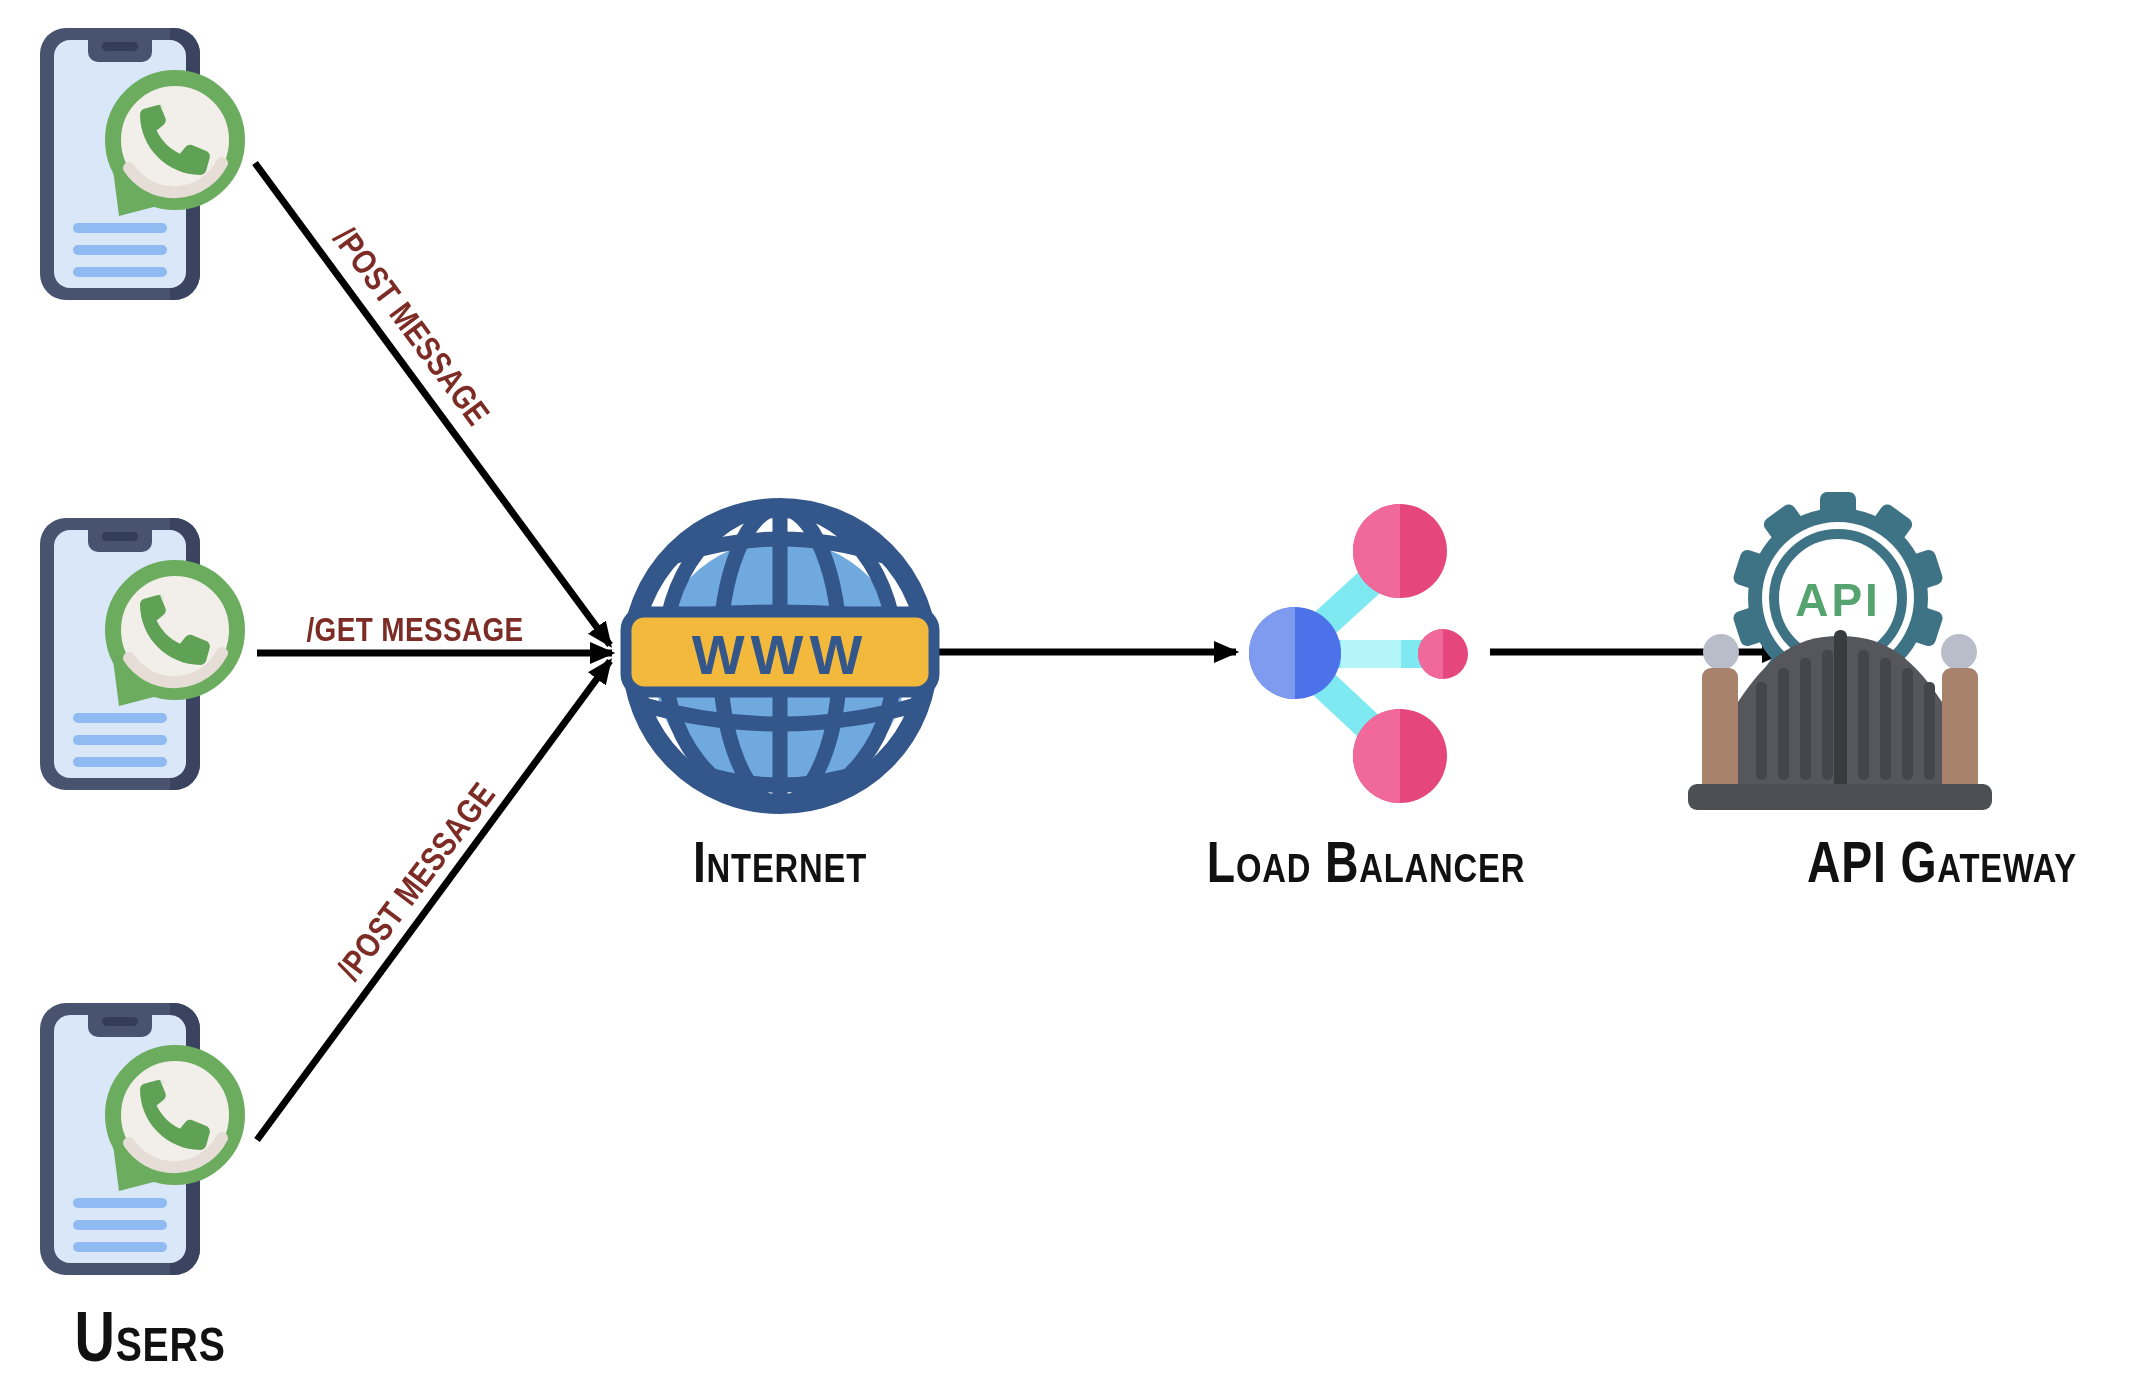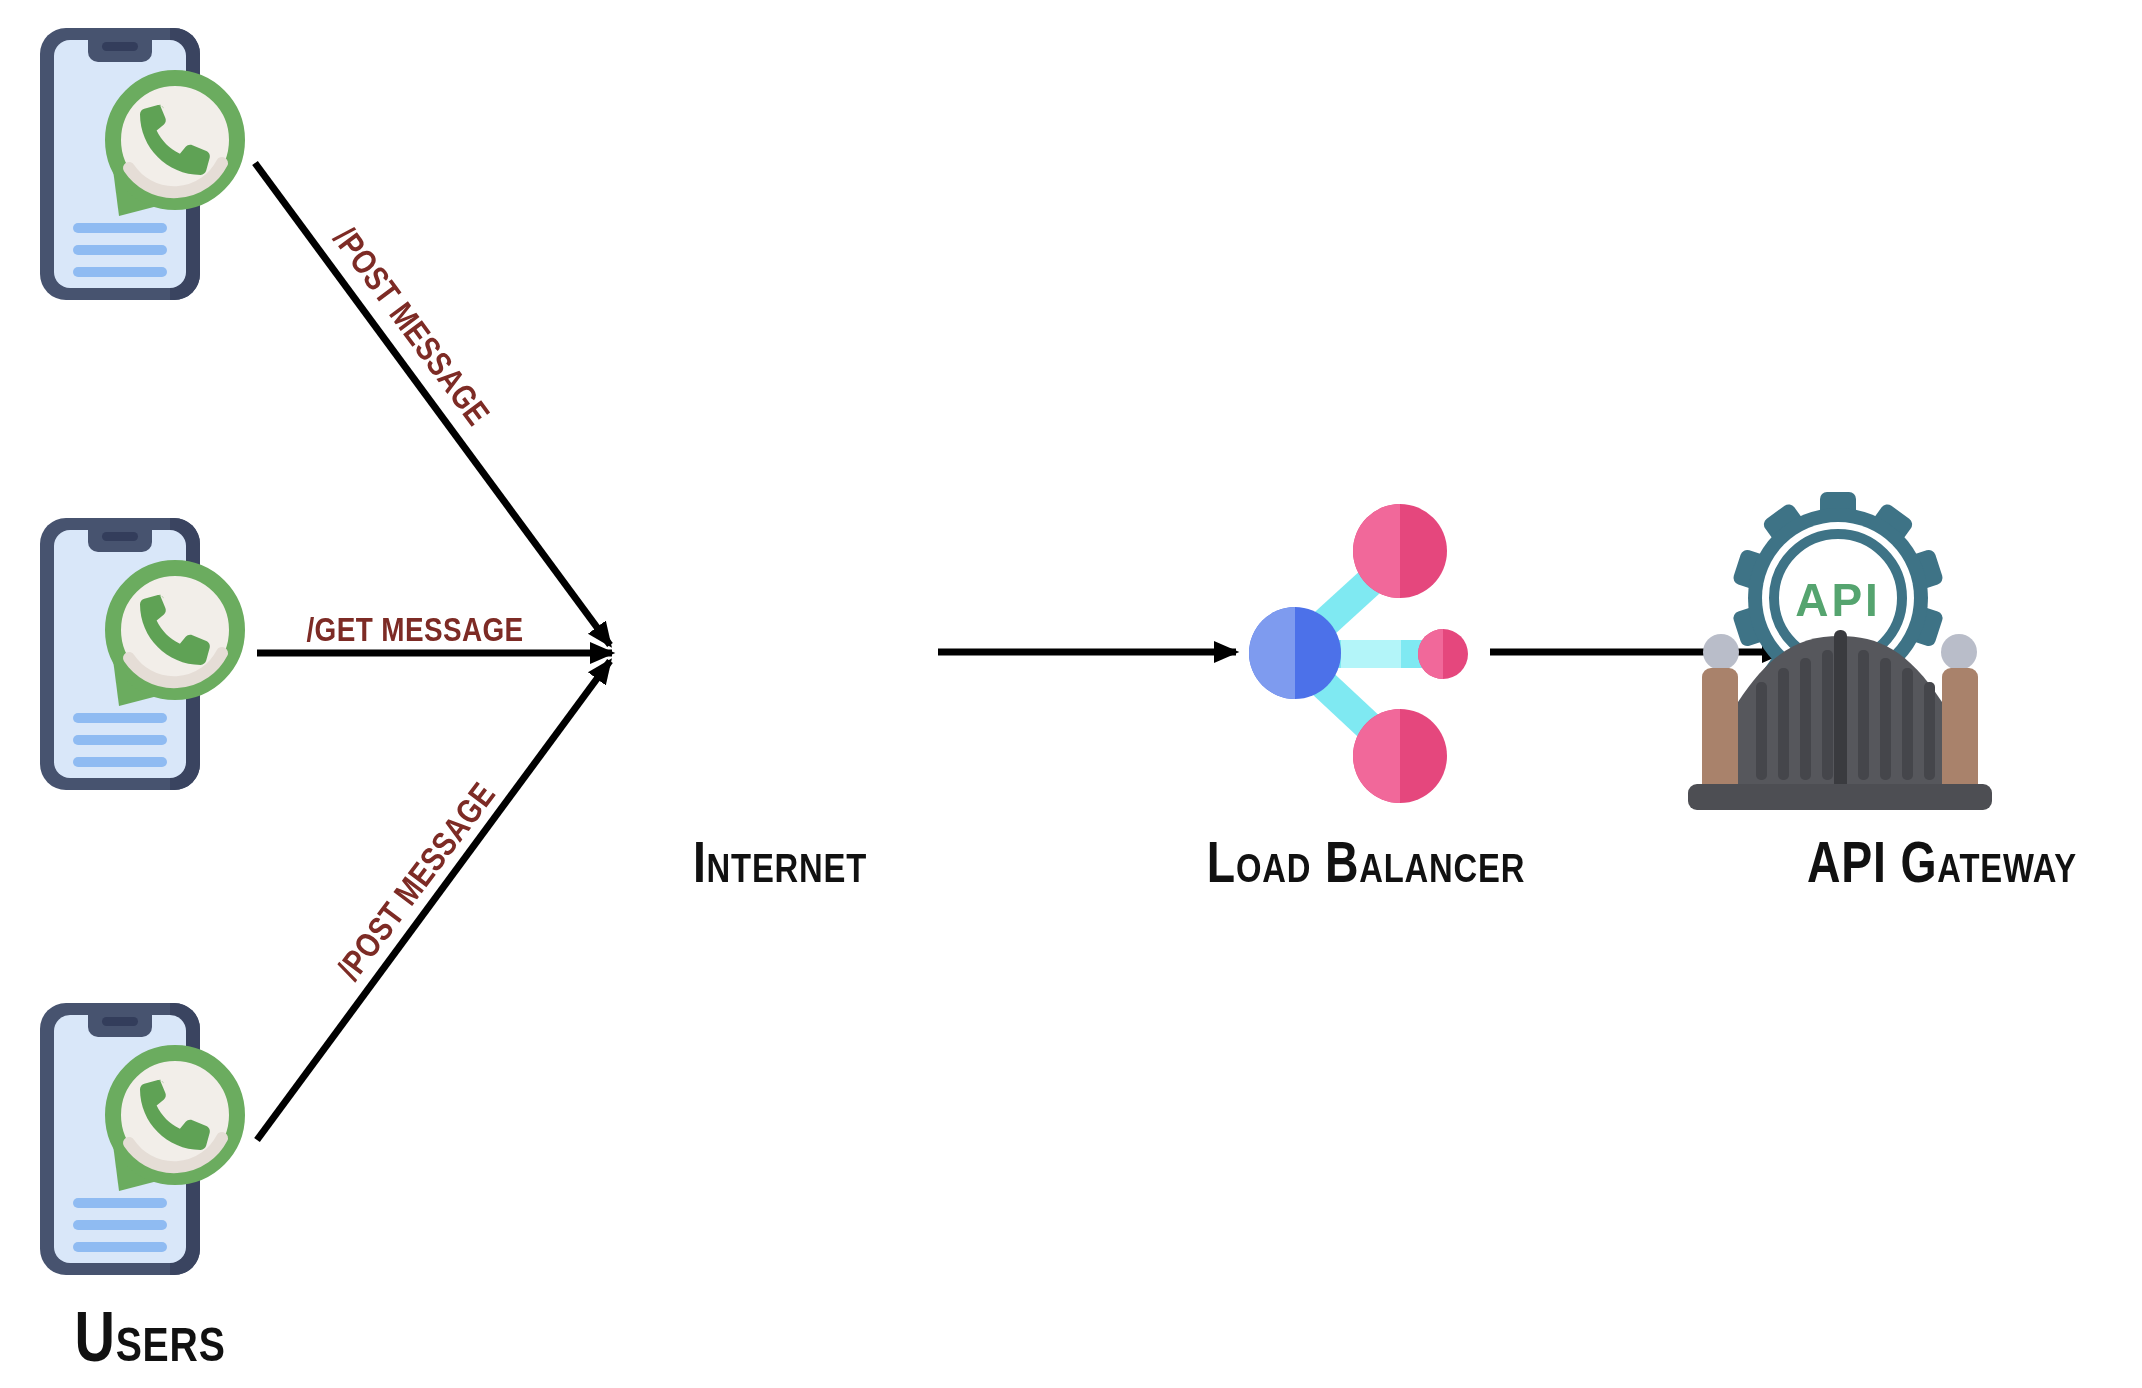--- a/index.html
+++ b/index.html
@@ -94,20 +94,37 @@
   <div class="abs" style="left:40px;top:1003px;width:215px;height:272px">
     <svg viewBox="0 0 215 272" width="215" height="272">
         <use href="#phone-sym"></use>
       </svg>
   </div>
 
   <div class="edge-label down" style="left:412px;top:326px">/POST MESSAGE</div>
   <div class="edge-label flat" style="left:415px;top:629px">/GET MESSAGE</div>
   <div class="edge-label up" style="left:416px;top:881px">/POST MESSAGE</div>
 
+  <div class="abs" style="left:620px;top:496px;width:320px;height:320px">
+    <svg viewBox="0 0 320 320" width="320" height="320">
+      <circle cx="160" cy="160" r="148" fill="#ffffff" stroke="#33568B" stroke-width="20"></circle>
+      <circle cx="160" cy="170" r="126" fill="#6FA9DE"></circle>
+      <g stroke="#33568B" stroke-width="15" fill="none">
+        <line x1="160" y1="12" x2="160" y2="308"></line>
+        <ellipse cx="160" cy="160" rx="60" ry="148"></ellipse>
+        <ellipse cx="160" cy="160" rx="116" ry="148"></ellipse>
+        <path d="M56,60 Q160,26 264,60"></path>
+        <path d="M14,126 Q160,106 306,126"></path>
+        <path d="M20,208 Q160,248 300,208"></path>
+        <path d="M62,270 Q160,308 258,270"></path>
+      </g>
+      <rect x="6" y="116" width="308" height="80" rx="18" fill="#F2B93D" stroke="#33568B" stroke-width="11"></rect>
+      <text x="160" y="158" text-anchor="middle" dominant-baseline="central" font-family="Liberation Sans, sans-serif" font-weight="bold" font-size="56" letter-spacing="6" fill="#33568B">WWW</text>
+    </svg>
+  </div>
   <div class="node-label" style="left:780px;top:833px">Internet</div>
 
   <div class="abs" style="left:1245px;top:503px;width:248px;height:300px">
     <svg viewBox="0 0 248 300" width="248" height="300">
       <line x1="58" y1="140" x2="148" y2="58" stroke="#7FE9F2" stroke-width="30"></line>
       <line x1="58" y1="162" x2="148" y2="246" stroke="#7FE9F2" stroke-width="30"></line>
       <rect x="55" y="137" width="146" height="28" fill="#7FE9F2"></rect>
       <rect x="96" y="137" width="60" height="28" fill="#B3F5F9"></rect>
       <g>
         <circle cx="50" cy="150" r="46" fill="#4C71E9"></circle>

